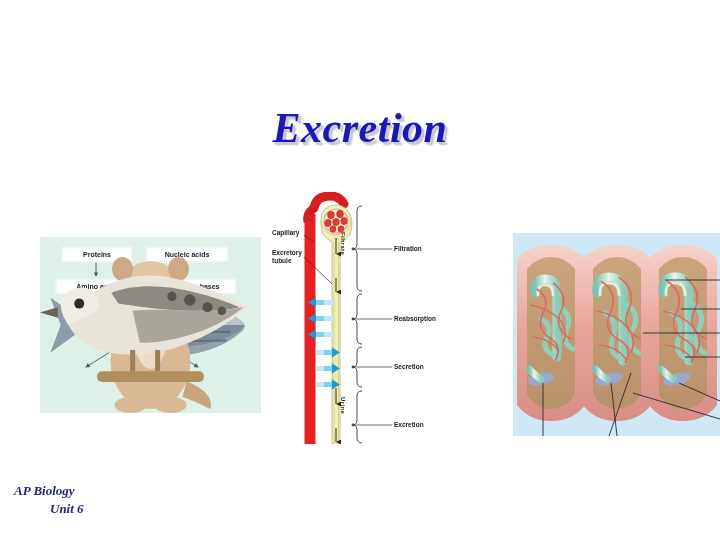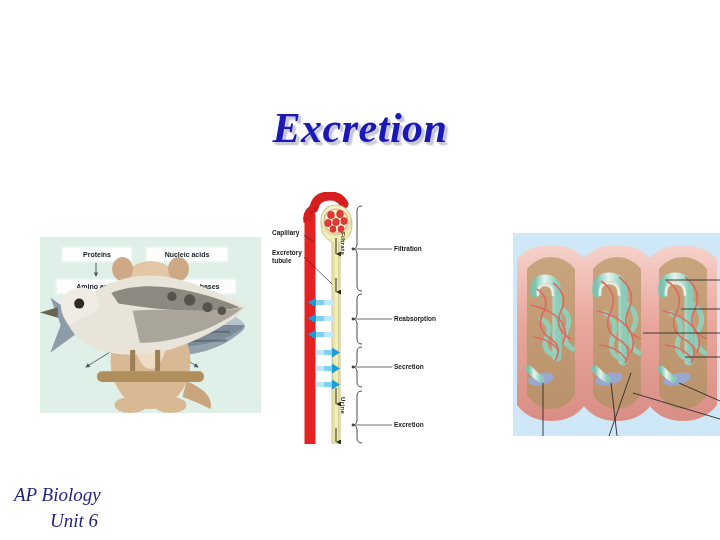--- a/index.html
+++ b/index.html
@@ -15,21 +15,21 @@
     font-family:"Liberation Serif",serif;
     font-style:italic;font-weight:700;font-size:42px;letter-spacing:0.5px;
     color:#1a19b5;
     text-shadow:2px 2px 0 #c9c9d8, 3px 3px 2px #b9b9cc;
   }
 
   
   .footer{
     position:absolute;left:14px;top:482px;
     font-family:"Liberation Serif",serif;
-    font-style:italic;font-weight:400;font-size:19px;color:#25247e;line-height:1.35;
+    font-style:italic;font-weight:700;font-size:13px;color:#25247e;line-height:1.35;
   }
   .footer .l2{display:block;margin-left:36px;}
 
   
   .fig1{position:absolute;left:40px;top:237px;width:221px;height:176px;
         background:#dff0e8;overflow:hidden;}
   .fig1 .box{
     position:absolute;background:#fdfdfd;border:1px solid #eef4f1;
     font-size:7px;font-weight:bold;color:#17202a;text-align:center;
     line-height:13px;height:13px;box-shadow:0 0 0 .5px #f2f7f5;

